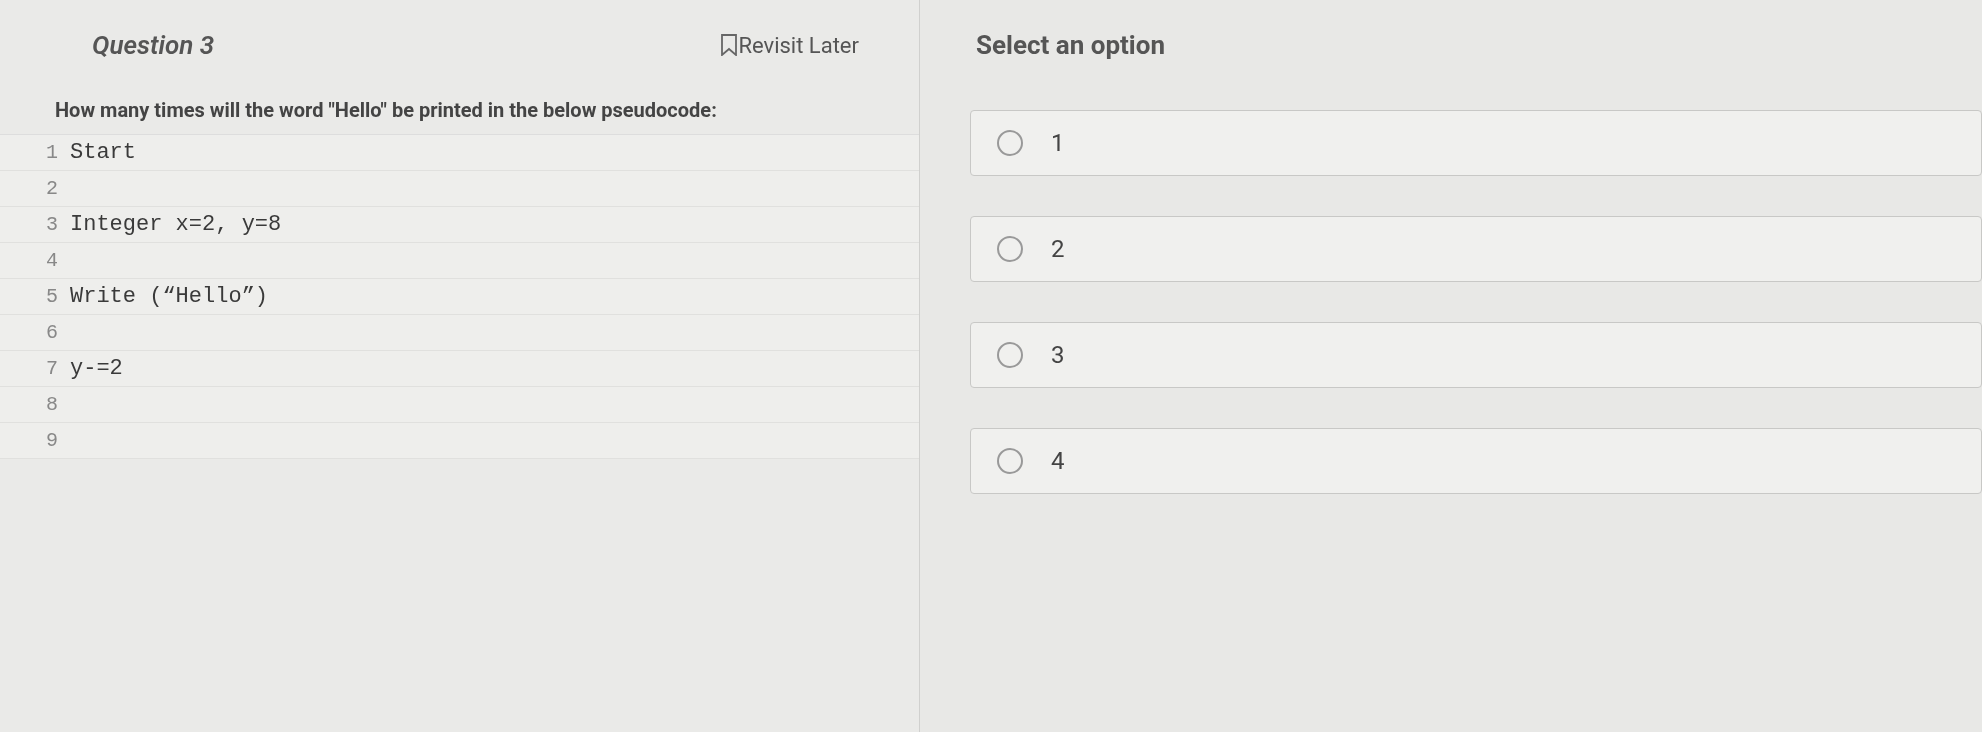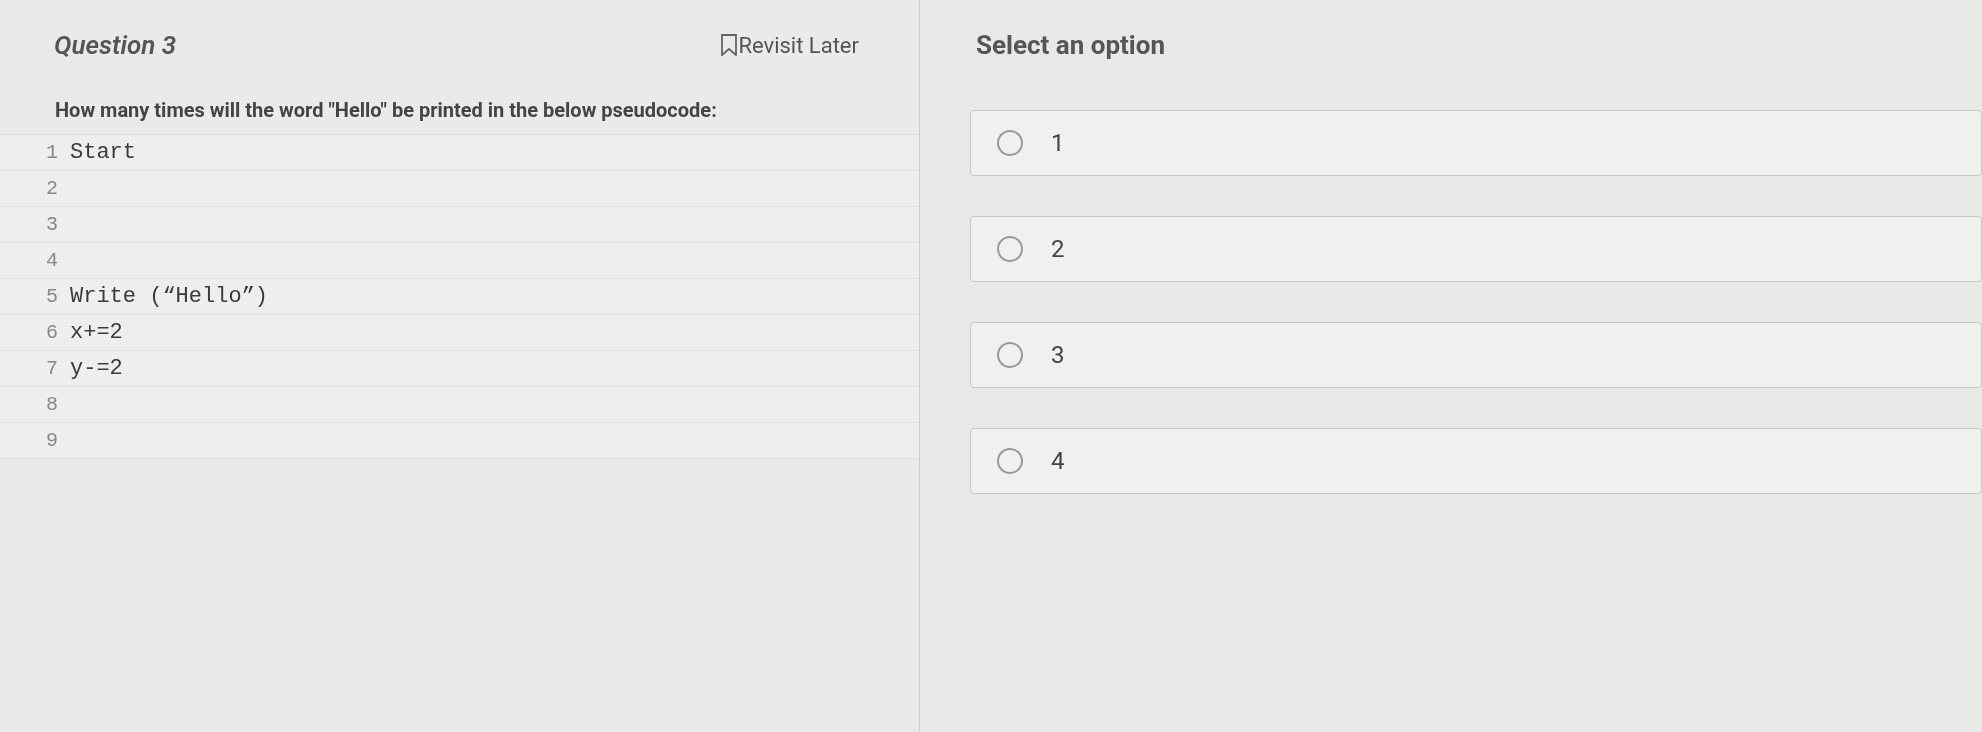--- a/index.html
+++ b/index.html
@@ -18,21 +18,21 @@
     .left-panel {
       flex: 0 0 920px;
       padding: 30px 0 0 0;
       border-right: 1px solid #d0d0ce;
       background: #eaeae8;
     }
     .question-header {
       display: flex;
       justify-content: space-between;
       align-items: center;
-      padding: 0 60px 20px 54px;
+      padding: 0 60px 20px 92px;
     }
     .question-title {
       font-size: 26px;
       font-style: italic;
       font-weight: 600;
       color: #555;
     }
     .revisit-later {
       display: flex;
       align-items: center;
@@ -134,31 +134,31 @@
     <div class="code-line">
       <span class="line-num">1</span>
       <span class="line-content">Start</span>
     </div>
     <div class="code-line">
       <span class="line-num">2</span>
       <span class="line-content"></span>
     </div>
     <div class="code-line">
       <span class="line-num">3</span>
+      <span class="line-content">Integer x=2, y=8</span>
     </div>
     <div class="code-line">
       <span class="line-num">4</span>
     </div>
     <div class="code-line">
       <span class="line-num">5</span>
       <span class="line-content">Write (“Hello”)</span>
     </div>
     <div class="code-line">
       <span class="line-num">6</span>
-      <span class="line-content">x+=2</span>
     </div>
     <div class="code-line">
       <span class="line-num">7</span>
       <span class="line-content">y-=2</span>
     </div>
     <div class="code-line">
       <span class="line-num">8</span>
     </div>
     <div class="code-line">
       <span class="line-num">9</span>

